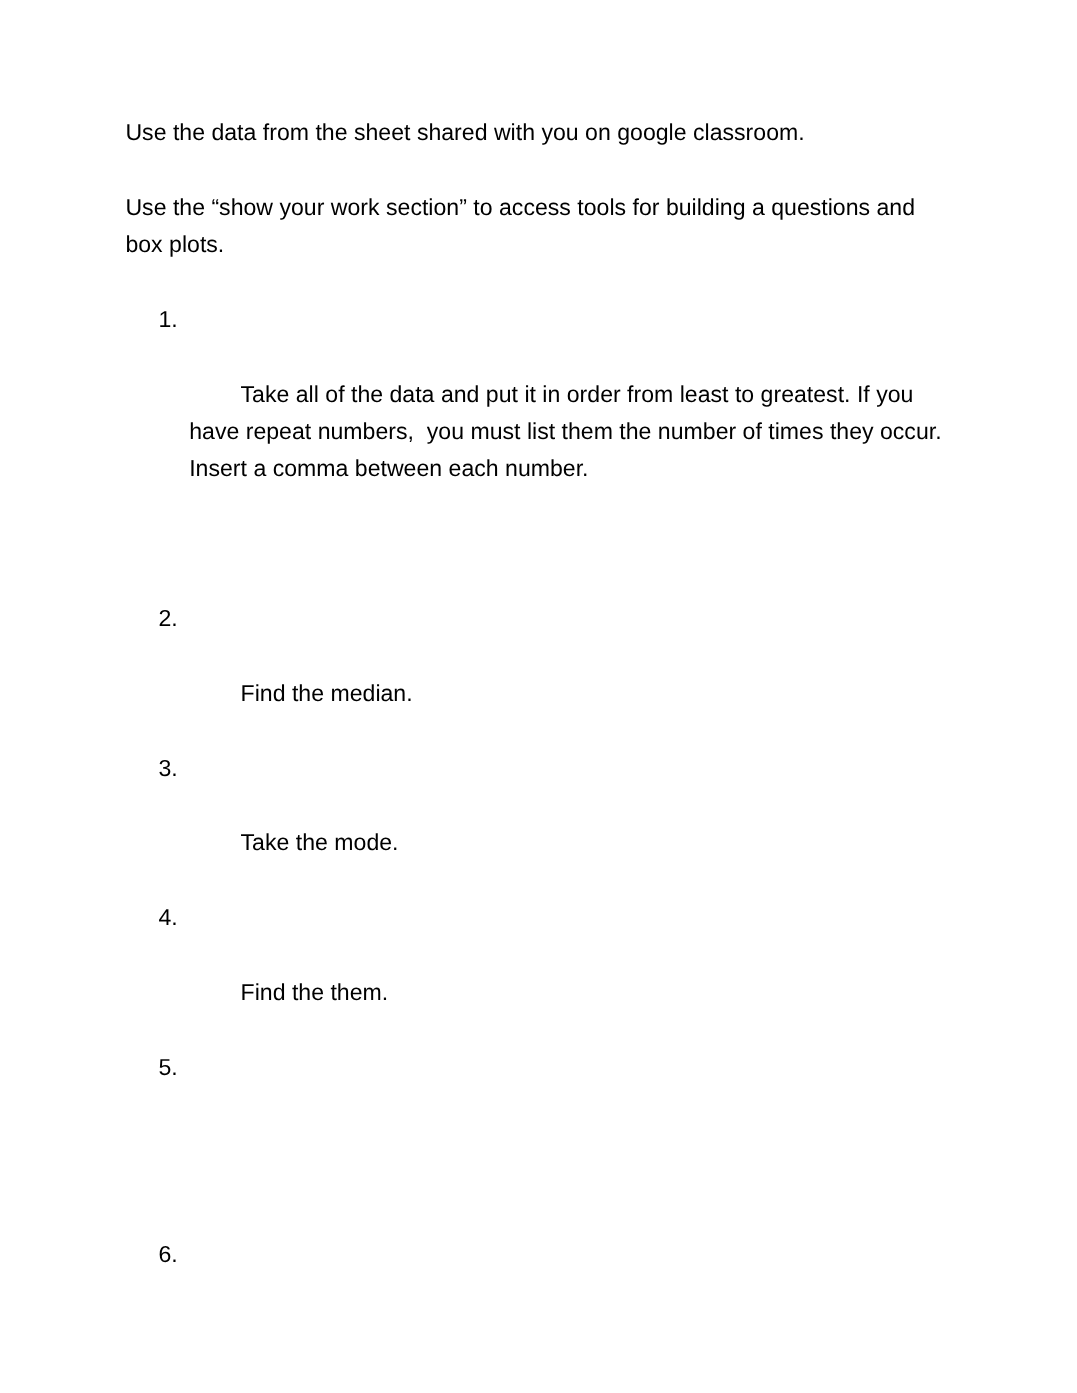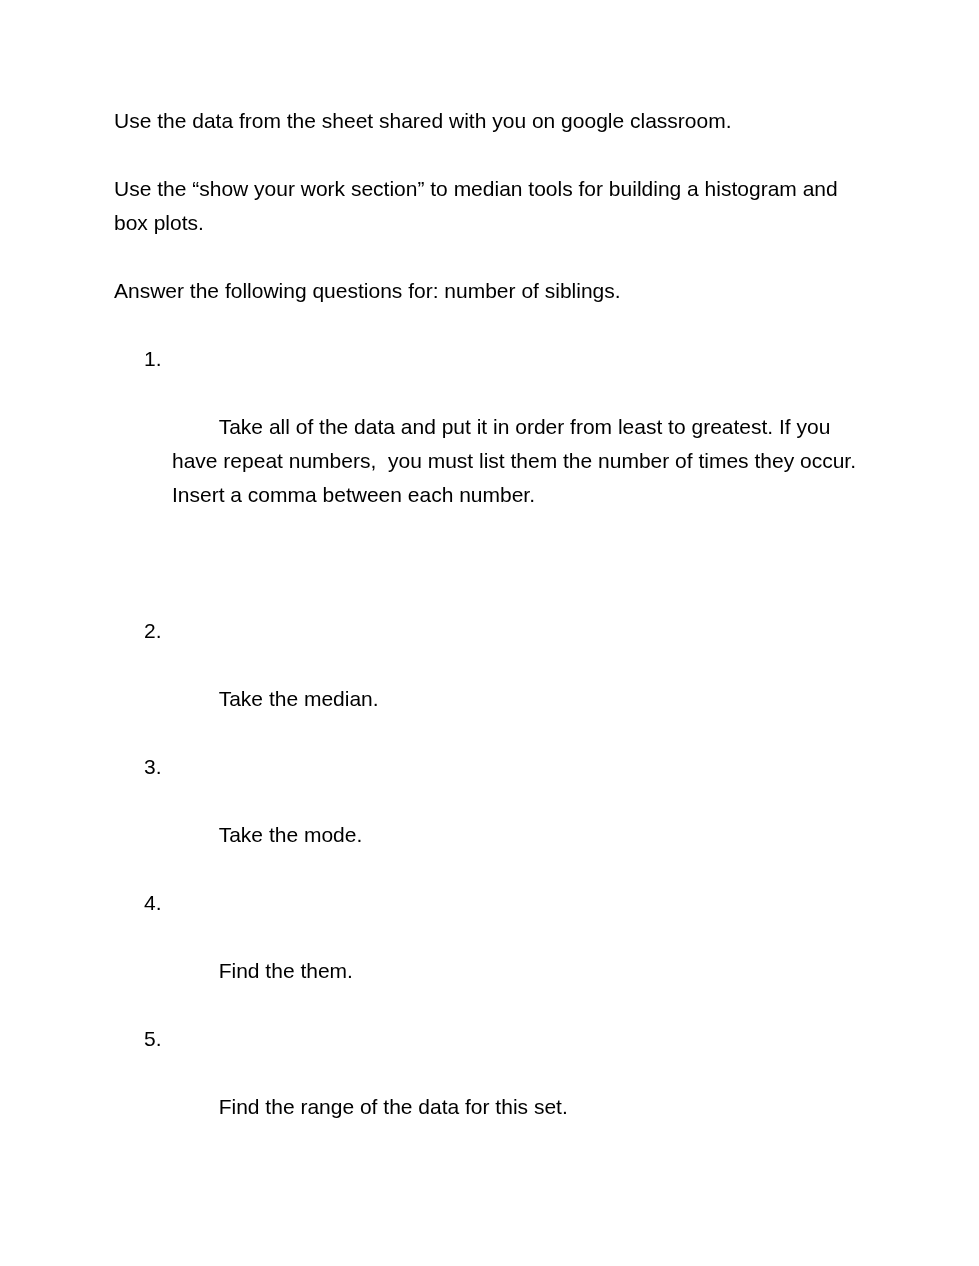--- a/index.html
+++ b/index.html
@@ -66,49 +66,47 @@
   .gap-2 { height: 68px; }
 </style>
 </head>
 <body>
 
 <div class="page">
   <div class="doc-body">
 
     <p class="para">Use the data from the sheet shared with you on google classroom.</p>
 
-    <p class="para">Use the “show your work section” to median tools for building a histogram and box plots.</p>
+    <p class="para">Use the “show your work section” to access tools for building a questions and box plots.</p>
 
-    <p class="para">Answer the following questions for: number of siblings.</p>
 
     <div class="olist">
       <div class="li">
         <span class="marker">1.</span>
         <span class="li-text">Take all of the data and put it in order from least to greatest. If you have repeat numbers,  you must list them the number of times they occur. Insert a comma between each number.</span>
       </div>
     </div>
 
     <div class="gap-2"></div>
 
     <div class="olist">
       <div class="li">
         <span class="marker">2.</span>
-        <span class="li-text">Take the median.</span>
+        <span class="li-text">Find the median.</span>
       </div>
       <div class="li">
         <span class="marker">3.</span>
         <span class="li-text">Take the mode.</span>
       </div>
       <div class="li">
         <span class="marker">4.</span>
         <span class="li-text">Find the them.</span>
       </div>
       <div class="li">
         <span class="marker">5.</span>
-        <span class="li-text">Find the range of the data for this set.</span>
       </div>
     </div>
 
     <div class="gap-2"></div>
 
     <div class="olist">
       <div class="li">
         <span class="marker">6.</span>
         
       </div>

